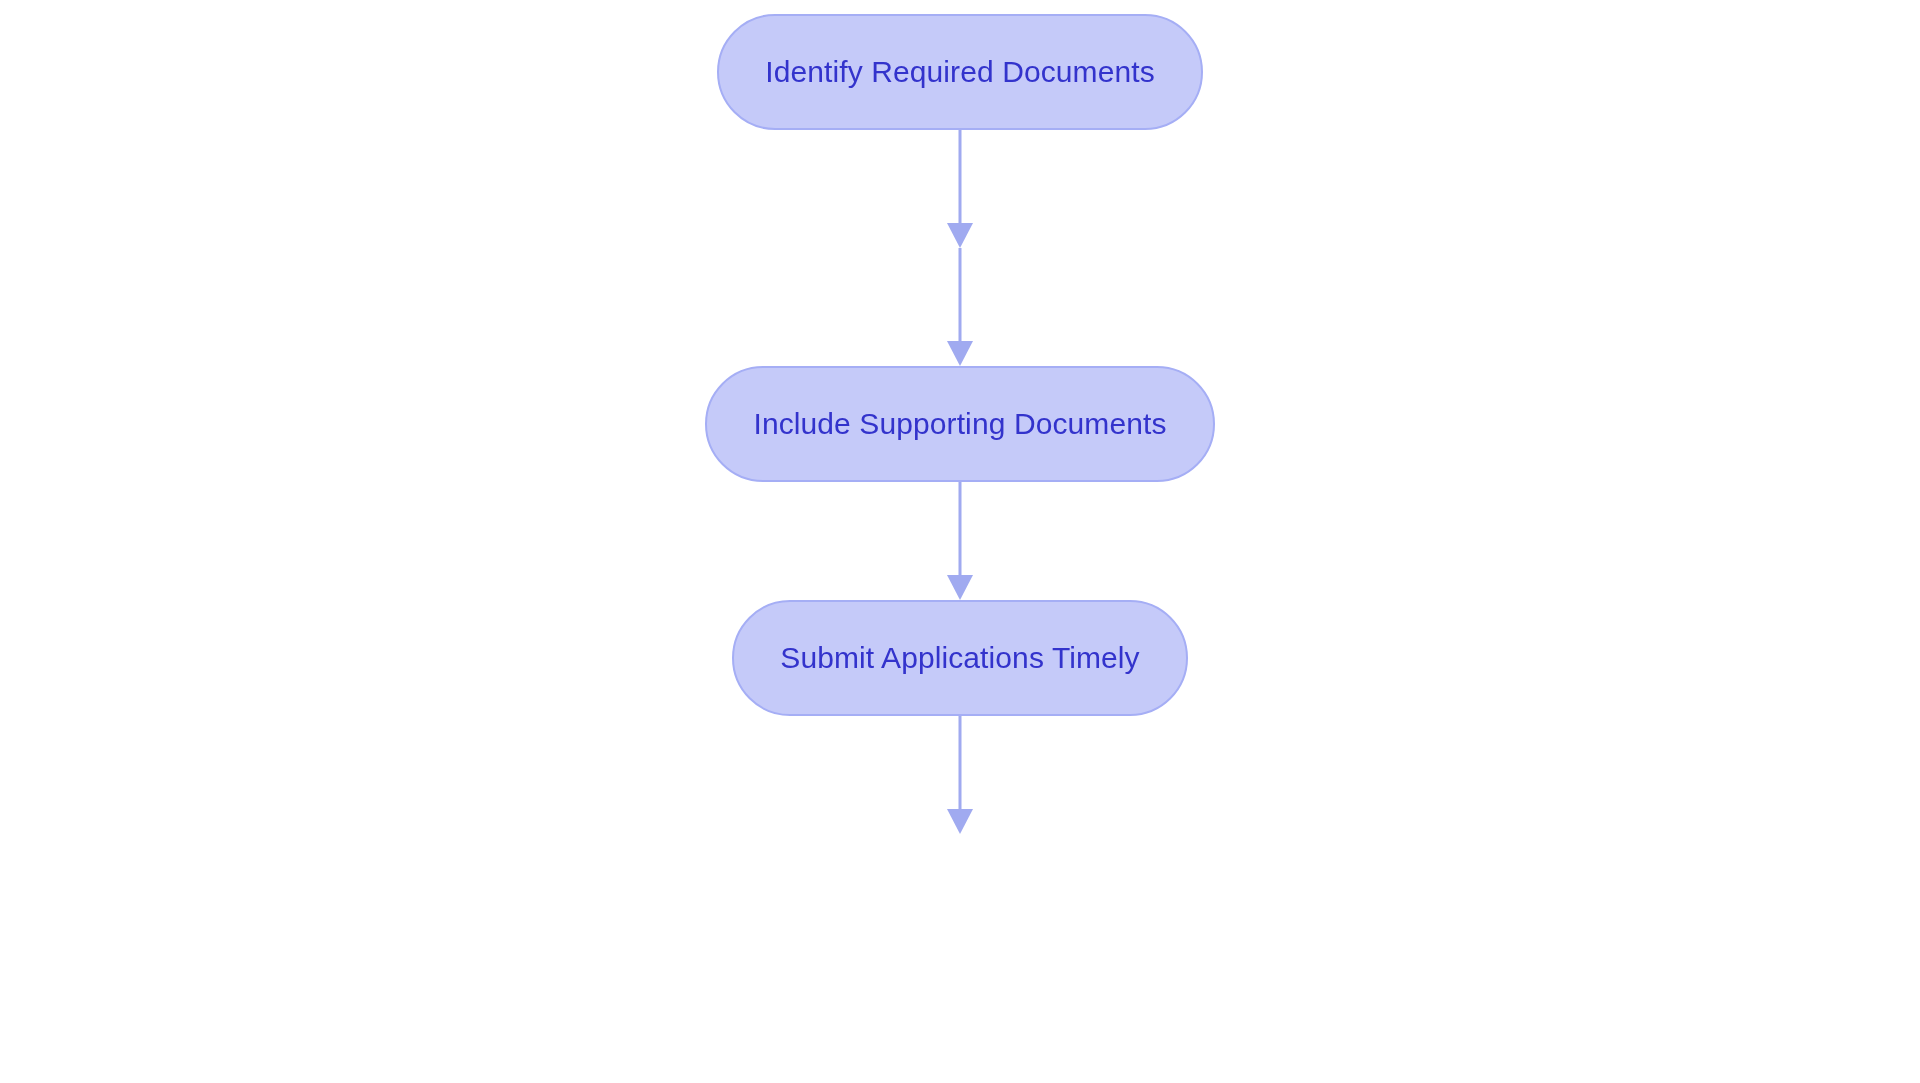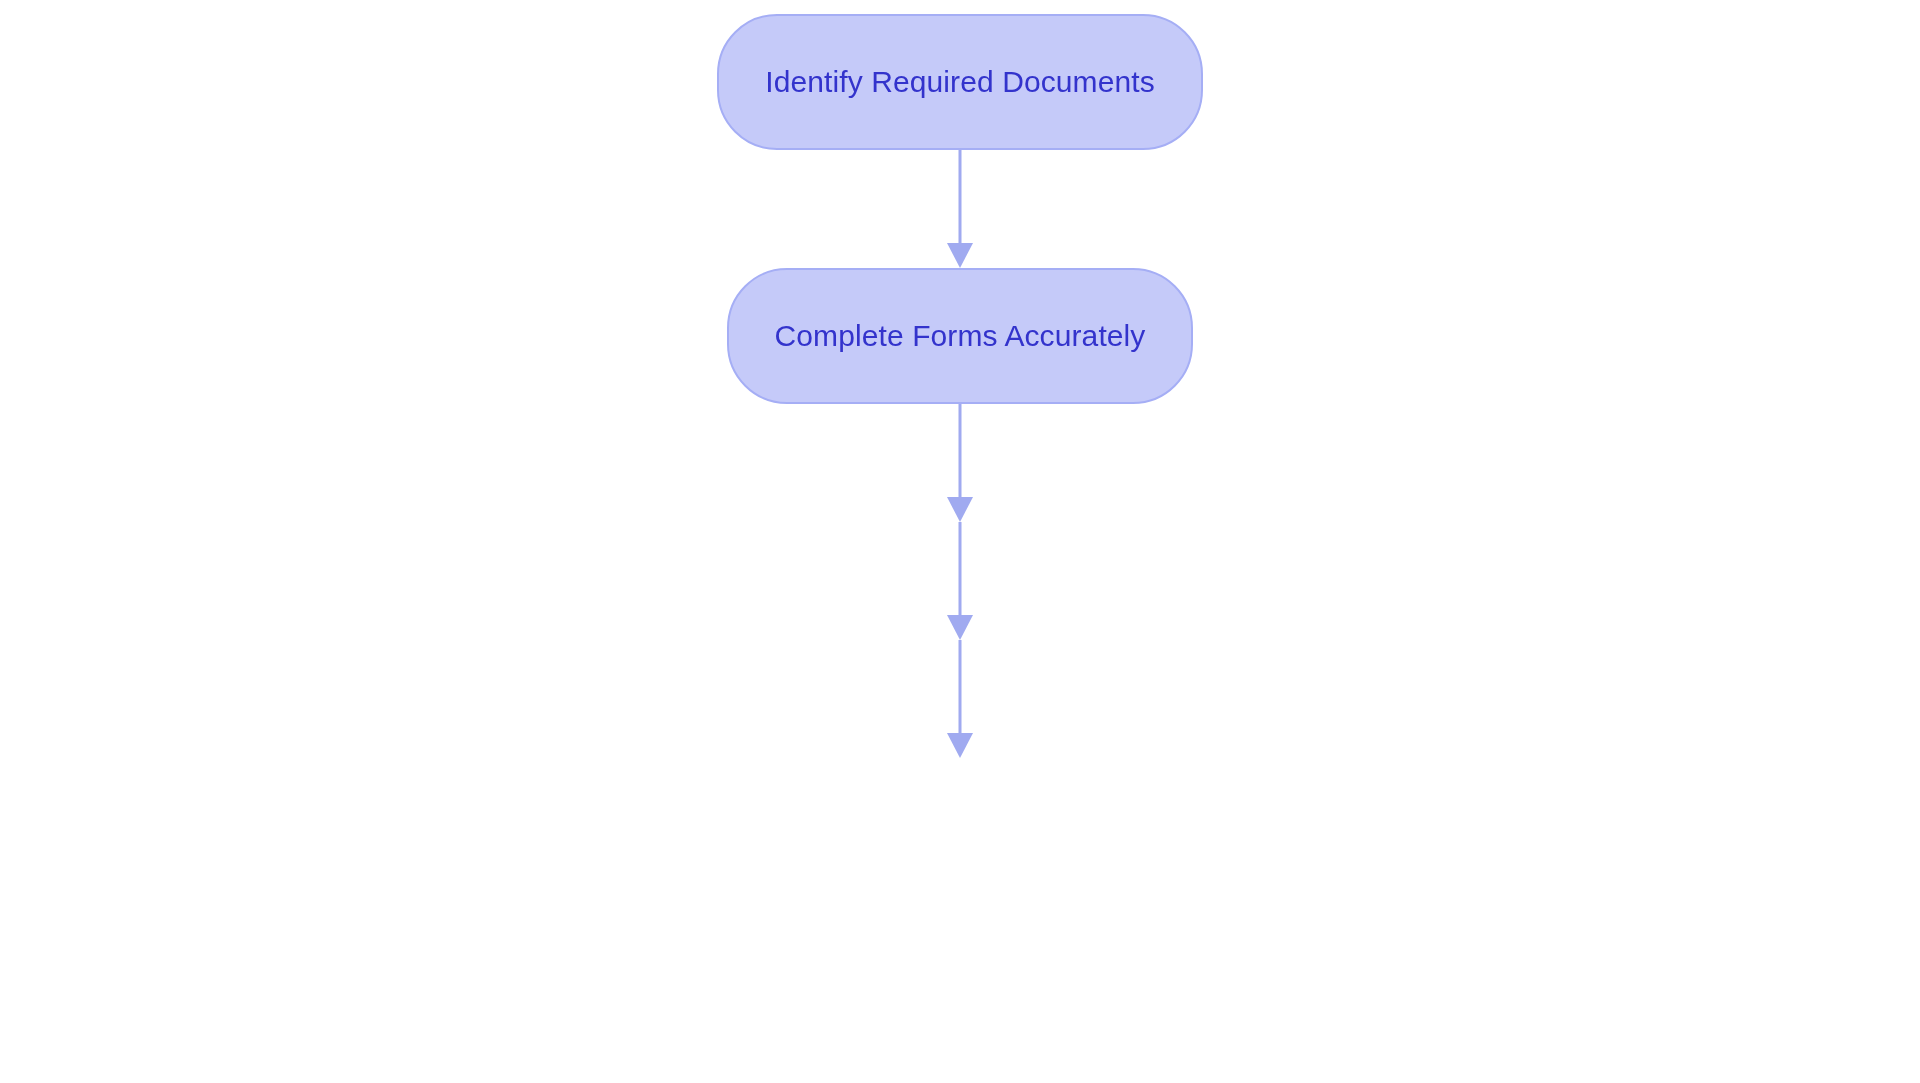--- a/index.html
+++ b/index.html
@@ -20,21 +20,21 @@
     width: 1920px;
     height: 1083px;
     background: #ffffff;
     display: flex;
     flex-direction: column;
     align-items: center;
   }
 
   .flow-node {
     box-sizing: border-box;
-    height: 136px;
+    height: 116px;
     background: #c5caf9;
     border: 2px solid #a5aef5;
     border-radius: 60px;
     color: #3333cc;
     font-size: 30px;
     font-weight: 400;
     letter-spacing: 0.1px;
     line-height: 1;
     display: flex;
     align-items: center;
@@ -81,35 +81,38 @@
 
   <div class="flow-node">
     <span>Identify Required Documents</span>
   </div>
 
   <div class="flow-connector">
     <div class="conn-line"></div>
     <div class="conn-head"></div>
   </div>
 
+
+  <div class="flow-connector">
+    <div class="conn-line"></div>
+    <div class="conn-head"></div>
+  </div>
+
   <div class="flow-node">
-    <span>Complete Forms Accurately</span>
+    <span>Include Supporting Documents</span>
   </div>
 
   <div class="flow-connector">
     <div class="conn-line"></div>
     <div class="conn-head"></div>
   </div>
 
-
-  <div class="flow-connector">
-    <div class="conn-line"></div>
-    <div class="conn-head"></div>
+  <div class="flow-node">
+    <span>Submit Applications Timely</span>
   </div>
-
 
   <div class="flow-connector">
     <div class="conn-line"></div>
     <div class="conn-head"></div>
   </div>
 
 
 </div>
 
 </body></html>

